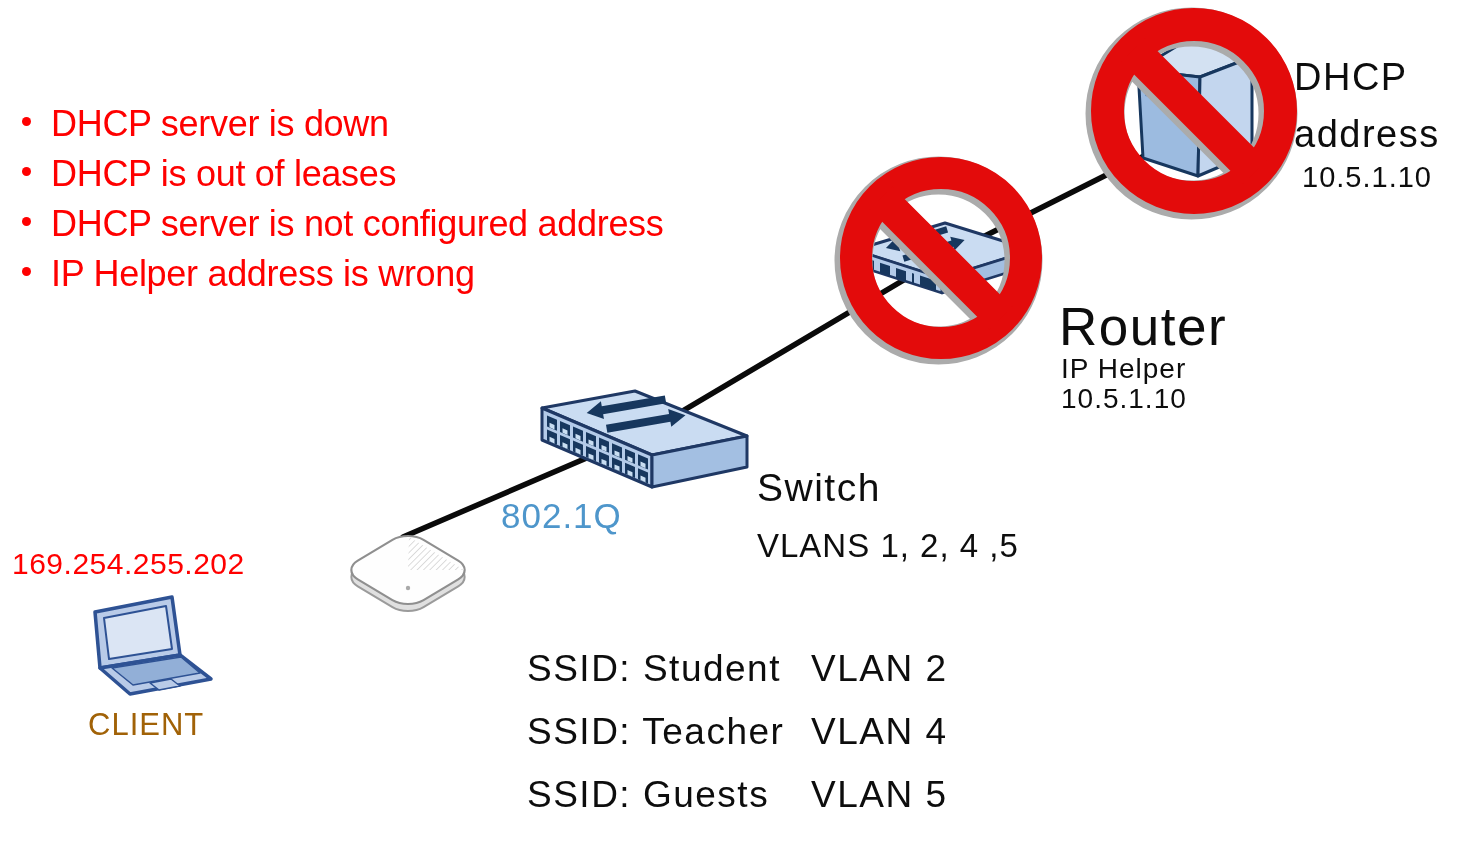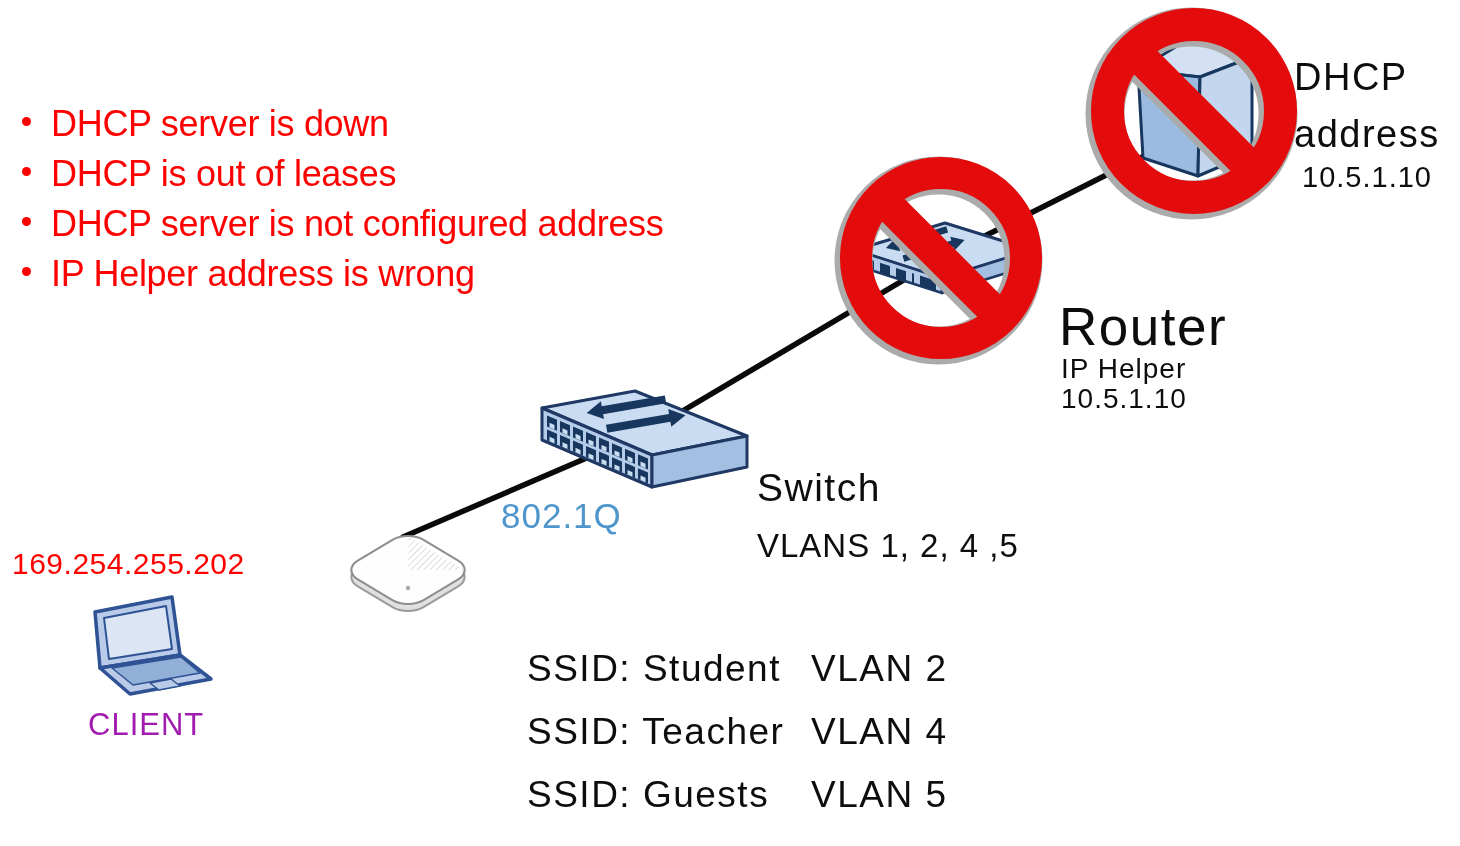--- a/index.html
+++ b/index.html
@@ -17,21 +17,21 @@
   .txt{position:absolute;z-index:2;color:#0d0d0d;white-space:nowrap;}
 
   
   .issues{left:20px;top:105px;}
   .issue-row{display:flex;align-items:flex-start;height:50px;}
   .issue-row .bullet-dot{width:9px;height:9px;border-radius:50%;background:var(--alert-red);margin:12px 20px 0 2px;flex:none;}
   .issue-row .issue-text{font-size:36px;line-height:38px;color:var(--alert-red);letter-spacing:-0.3px;}
 
   
   .client-ip{left:12px;top:510px;font-size:30px;line-height:44px;color:var(--alert-red);letter-spacing:0.5px;margin-top:32px;}
-  .client-label{left:88px;top:707px;font-size:31px;letter-spacing:1px;color:#a21caf;text-align:center;}
+  .client-label{left:88px;top:707px;font-size:31px;letter-spacing:1px;color:#a16207;text-align:center;}
 
   
   .dot1q{left:501px;top:496px;font-size:35px;color:var(--trunk-label-blue);letter-spacing:1px;}
 
   
   .switch-label{left:757px;top:466px;font-size:39px;letter-spacing:1.5px;}
   .switch-vlans{left:757px;top:517px;font-size:33px;letter-spacing:1px;margin-top:10px;}
 
   
   .router-label{left:1059px;top:296px;font-size:53px;letter-spacing:1.5px;}

